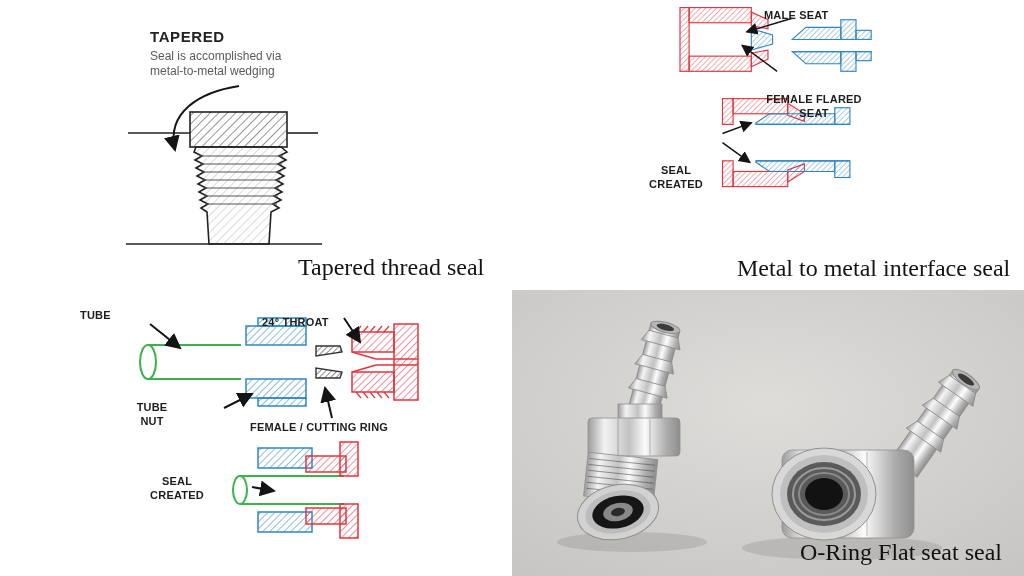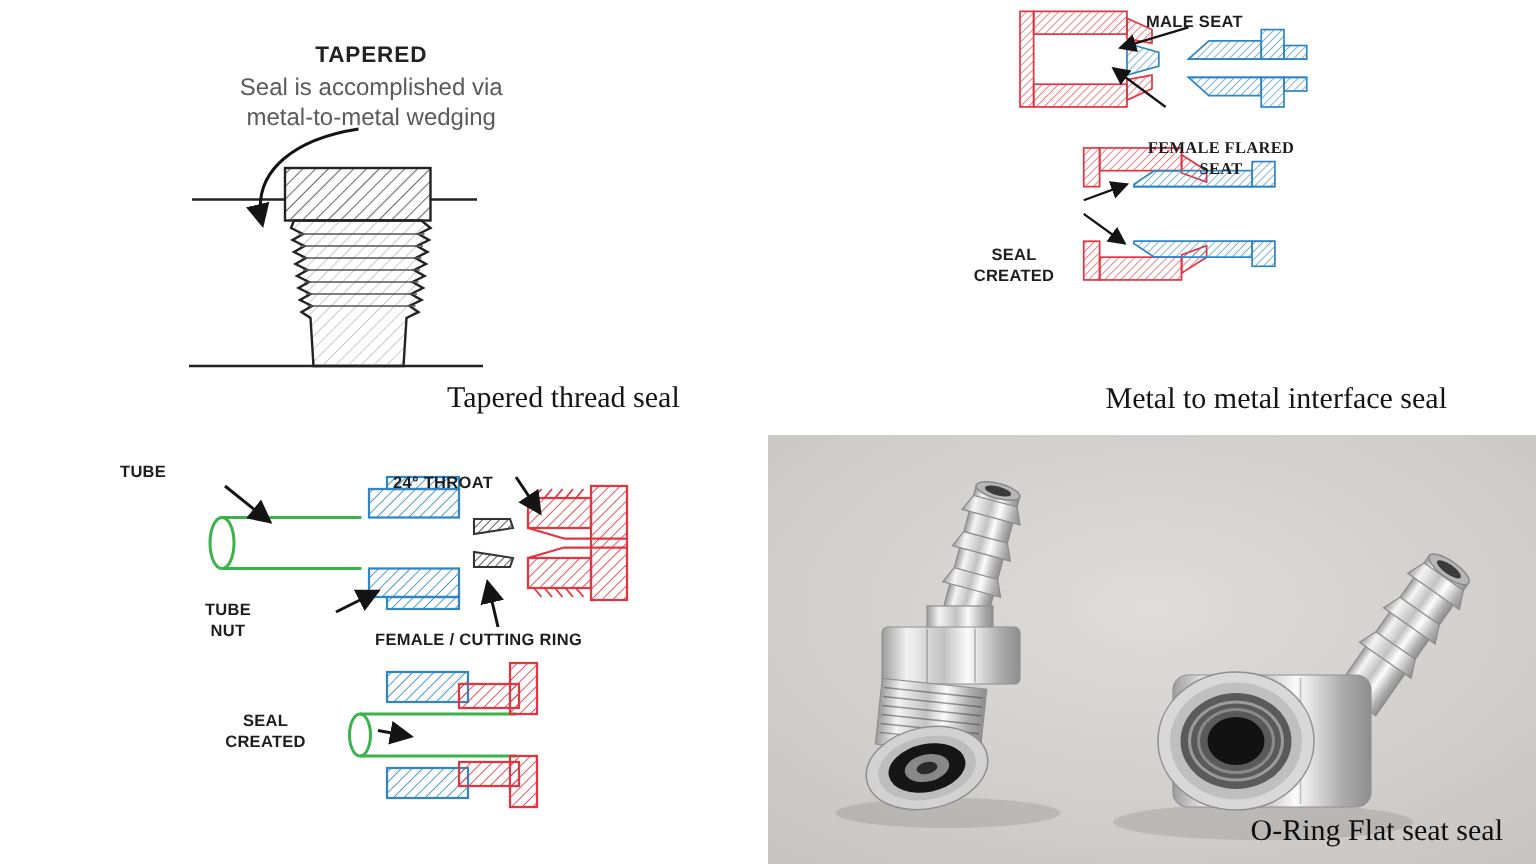--- a/index.html
+++ b/index.html
@@ -8,25 +8,25 @@
   .canvas { position:relative; width:1024px; height:576px; background:#ffffff; overflow:hidden; }
   .panel { position:absolute; }
   #q1 { left:0; top:0; width:512px; height:290px; }
   #q2 { left:512px; top:0; width:512px; height:220px; }
   #q3 { left:0; top:290px; width:600px; height:286px; }
   #q4 { left:512px; top:290px; width:512px; height:286px; }
   svg.draw { position:absolute; left:0; top:0; width:100%; height:100%; }
 
   .lbl { position:absolute; font-weight:bold; font-size:11px; color:#1d1d1d; line-height:1.3; letter-spacing:.2px; white-space:nowrap; }
   .pre { white-space:pre-line; text-align:center; }
-  .cap { position:absolute; font-family:"Liberation Serif", serif; font-size:20px; color:#141414; white-space:nowrap; }
-
-  .t-wrap { position:absolute; left:150px; top:28px; width:195px; text-align:center; }
+  .cap { position:absolute; font-family:"Liberation Serif", serif; font-size:24px; color:#141414; white-space:nowrap; }
+
+  .t-wrap { position:absolute; left:150px; top:28px; width:195px; text-align:left; }
   .t-title { font-weight:bold; font-size:15px; color:#222; letter-spacing:.6px; }
-  .t-sub { margin-top:4px; font-size:16px; color:#5a5a5a; white-space:pre-line; line-height:1.25; }
+  .t-sub { margin-top:4px; font-size:12px; color:#5a5a5a; white-space:pre-line; line-height:1.25; }
 
   
   .sK { stroke:#222; stroke-width:1.6; fill:none; }
   .sA { stroke:#141414; stroke-width:2; fill:none; }
   .sR { stroke:var(--c-red,#e23540); stroke-width:1.5; fill:none; }
   .sB { stroke:var(--c-blue,#2f86c3); stroke-width:1.5; fill:none; }
   .sG { stroke:var(--c-green,#3cb24b); stroke-width:2; fill:none; }
   .sD { stroke:#333; stroke-width:1.4; fill:none; }
   .sRt { stroke:var(--c-red,#e23540); stroke-width:1.2; }
   .sKt { stroke:#555; stroke-width:1; }
@@ -129,21 +129,21 @@
         <line class="sB" x1="240" y1="212" x2="364" y2="212"></line>
       </g>
       <g>
         <path class="sA" d="M288,24 L228,42" marker-end="url(#arrK)"></path>
         <path class="sA" d="M268,94 L222,60" marker-end="url(#arrK)"></path>
         <path class="sA" d="M196,176 L234,162" marker-end="url(#arrK)"></path>
         <path class="sA" d="M196,188 L232,214" marker-end="url(#arrK)"></path>
       </g>
     </svg>
     <div class="lbl" style="left:252px; top:8px;">MALE SEAT</div>
-    <div class="lbl pre" style="left:246px; top:92px; width:112px;font-family:Liberation Serif, serif;">FEMALE FLARED
+    <div class="lbl pre" style="left:246px; top:92px; width:112px;">FEMALE FLARED
 SEAT</div>
     <div class="lbl pre" style="left:134px; top:163px; width:60px;">SEAL
 CREATED</div>
     <div class="cap" style="left:225px; top:255px;">Metal to metal interface seal</div>
   </section>
 
   <section class="panel" id="q3">
     <svg class="draw" viewBox="0 0 512 286">
       <g>
         <line class="sG" x1="104" y1="55" x2="197" y2="55"></line>

